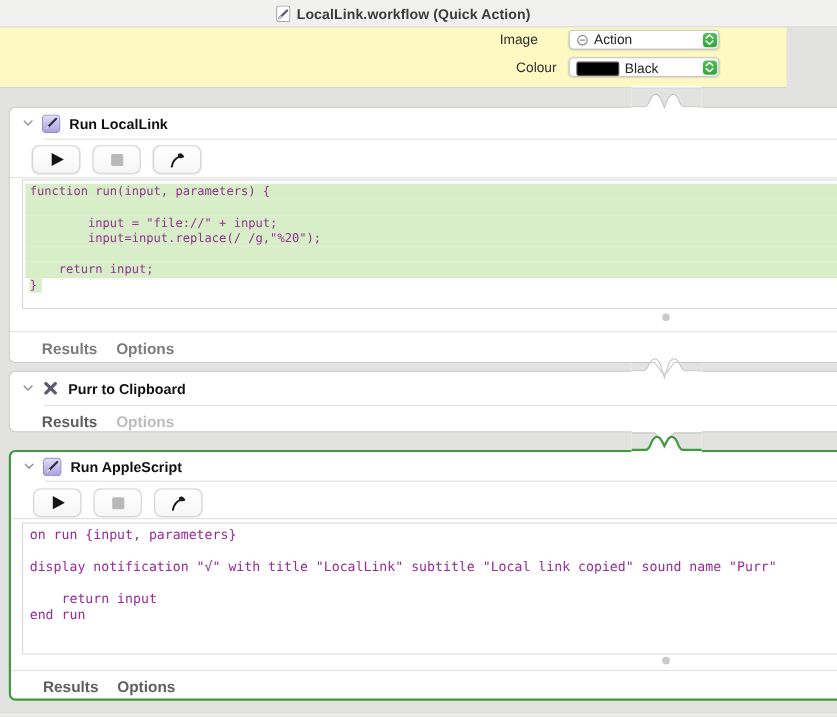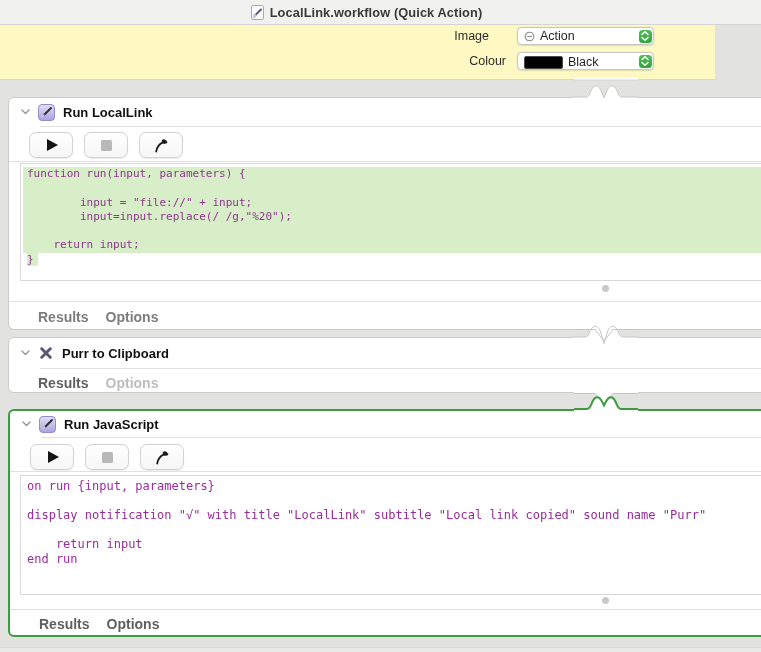--- a/index.html
+++ b/index.html
@@ -175,21 +175,21 @@
         <defs>
             <linearGradient id="g2" x1="0" y1="0" x2="0" y2="1">
           <stop offset="0" stop-color="#e3e0f6"></stop>
               <stop offset="1" stop-color="#a9a2df"></stop>
             </linearGradient>
           </defs>
         <rect x="0.5" y="0.5" width="16" height="16" rx="3.5" fill="url(#g2)" stroke="#938bce"></rect>
         <line x1="4" y1="13" x2="13" y2="4" stroke="#2d2d3e" stroke-width="2" stroke-linecap="round"></line>
         <line x1="4" y1="13" x2="5.6" y2="11.4" stroke="#d7d2f0" stroke-width="2" stroke-linecap="round"></line>
       </svg>
-      <span class="action-title">Run JavaScript</span>
+      <span class="action-title">Run AppleScript</span>
     </div>
     <div class="hdiv" style="top:26px;left:31px;"></div>
     <div class="toolbar" style="top:33px;">
       <div class="tool-btn">
           <span class="play-tri"></span>
         </div>
       <div class="tool-btn">
           <span class="stop-sq"></span>
         </div>
       <div class="tool-btn">

